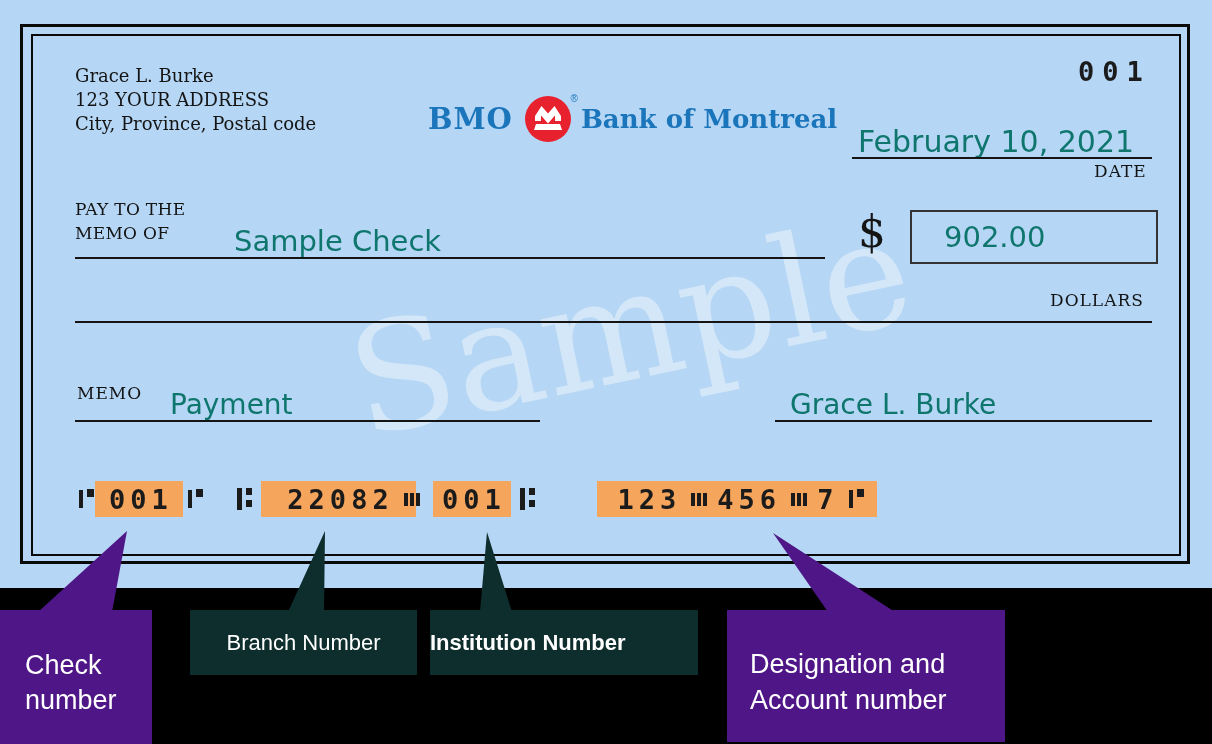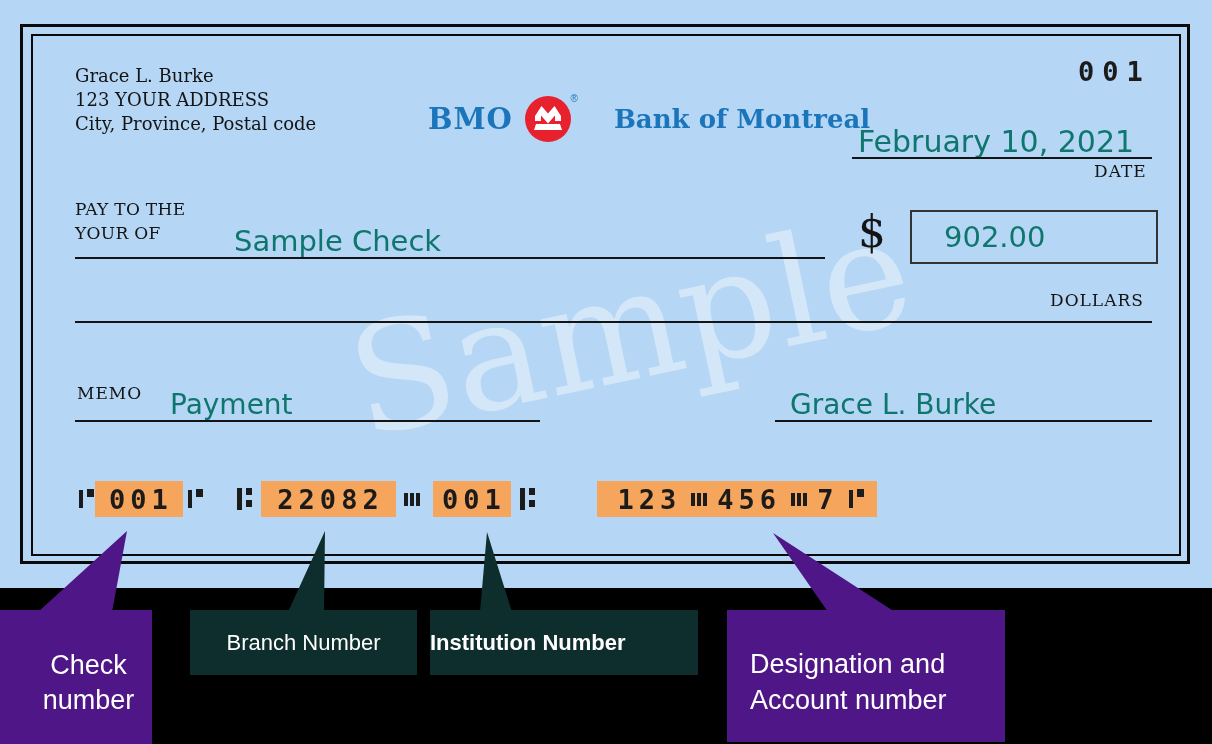--- a/index.html
+++ b/index.html
@@ -14,21 +14,21 @@
   .serif{font-family:"DejaVu Serif","Liberation Serif",serif;color:#141414;}
   .hand{font-family:"DejaVu Sans","Liberation Sans",sans-serif;color:#0f766e;}
   .micr{font-family:"DejaVu Sans Mono","Liberation Mono",monospace;font-weight:bold;color:#1b1b1b;}
 
   .payer{position:absolute;left:75px;top:64px;font-size:18px;line-height:24px;}
 
   
   .logo{position:absolute;left:428px;top:96px;display:flex;align-items:center;}
   .logo .wordmark{font-family:"DejaVu Serif","Liberation Serif",serif;font-weight:bold;color:#1B75BB;font-size:29px;letter-spacing:1px;}
   .logo .roundel{position:relative;margin:0 10px 0 12px;width:46px;height:46px;}
-  .logo .bankname{font-family:"DejaVu Serif","Liberation Serif",serif;font-weight:bold;color:#1B75BB;font-size:26px;margin-left:33px;}
+  .logo .bankname{font-family:"DejaVu Serif","Liberation Serif",serif;font-weight:bold;color:#1B75BB;font-size:26px;}
   .logo .reg{position:absolute;right:-7px;top:-3px;font-size:10px;color:#1B75BB;}
 
   .chk-num-top{position:absolute;left:1078px;top:56px;font-size:27px;letter-spacing:8px;}
 
   .date-value{position:absolute;left:858px;top:124px;font-size:30px;}
   .line{position:absolute;background:#141414;height:2px;}
   .date-line{left:852px;top:157px;width:300px;}
   .date-label{position:absolute;left:1094px;top:161px;font-size:17px;letter-spacing:1px;}
 
   .payto{position:absolute;left:75px;top:197px;font-size:17px;line-height:24px;letter-spacing:.3px;}
@@ -65,21 +65,21 @@
   .transit .d1{left:10px;top:2px;width:6px;height:7px;}
   .transit .d2{left:10px;top:14px;width:6px;height:7px;}
   .dash3 .b1{left:0;top:7px;width:4px;height:13px;}
   .dash3 .b2{left:6px;top:7px;width:4px;height:13px;}
   .dash3 .b3{left:12px;top:7px;width:4px;height:13px;}
   .acct-inner{display:flex;align-items:center;gap:10px;font-size:27px;letter-spacing:5px;}
   .msym.inline{position:relative;top:0;flex:0 0 16px;}
 
   
   .callout{position:absolute;color:#fff;}
-  .co-check{left:0;top:610px;width:152px;height:134px;background:#4E1686;font-size:27px;line-height:35px;padding:38px 0 0 25px;box-sizing:border-box;text-align:center;}
+  .co-check{left:0;top:610px;width:152px;height:134px;background:#4E1686;font-size:27px;line-height:35px;padding:38px 0 0 25px;box-sizing:border-box;}
   .co-branch{left:190px;top:610px;width:227px;height:65px;background:#0E2D2D;display:flex;align-items:center;justify-content:center;font-size:22px;font-weight:normal;}
   .co-inst{left:430px;top:610px;width:268px;height:65px;background:#0E2D2D;display:flex;align-items:center;justify-content:flex-start;font-size:22px;font-weight:bold;}
   .co-desig{left:727px;top:610px;width:278px;height:132px;background:#4E1686;font-size:27px;line-height:36px;padding:36px 0 12px 23px;box-sizing:border-box;}
 
   .tails{position:absolute;left:0;top:0;width:1212px;height:744px;pointer-events:none;}
 </style>
 </head>
 <body>
 
 <div id="canvas">
@@ -110,21 +110,21 @@
     </div>
 
     <div class="chk-num-top micr">001</div>
 
     <div class="date-value hand">February 10, 2021</div>
     <div class="line date-line"></div>
     <div class="date-label serif">DATE</div>
 
     <div class="payto serif">
       <div>PAY TO THE</div>
-      <div>YOUR OF</div>
+      <div>MEMO OF</div>
     </div>
     <div class="payee-value hand">Sample Check</div>
     <div class="line payee-line"></div>
 
     <div class="dollar-sign serif">$</div>
     <div class="amount-box">
       <span class="amount-value hand">902.00</span>
     </div>
     <div class="line words-line"></div>
     <div class="dollars-label serif">DOLLARS</div>
@@ -146,21 +146,21 @@
       <span class="msym onus" style="left:187px">
           <i class="bar"></i>
           <i class="dot"></i>
         </span>
 
       <span class="msym transit" style="left:236px">
           <i class="bar"></i>
           <i class="d1"></i>
           <i class="d2"></i>
         </span>
-      <div class="micr-box micr" style="left:261px;width:135px">
+      <div class="micr-box micr" style="left:261px;width:155px">
         <span>22082</span>
       </div>
       <span class="msym dash3" style="left:404px">
           <i class="b1"></i>
           <i class="b2"></i>
           <i class="b3"></i>
         </span>
       <div class="micr-box micr" style="left:433px;width:78px">
         <span>001</span>
       </div>

